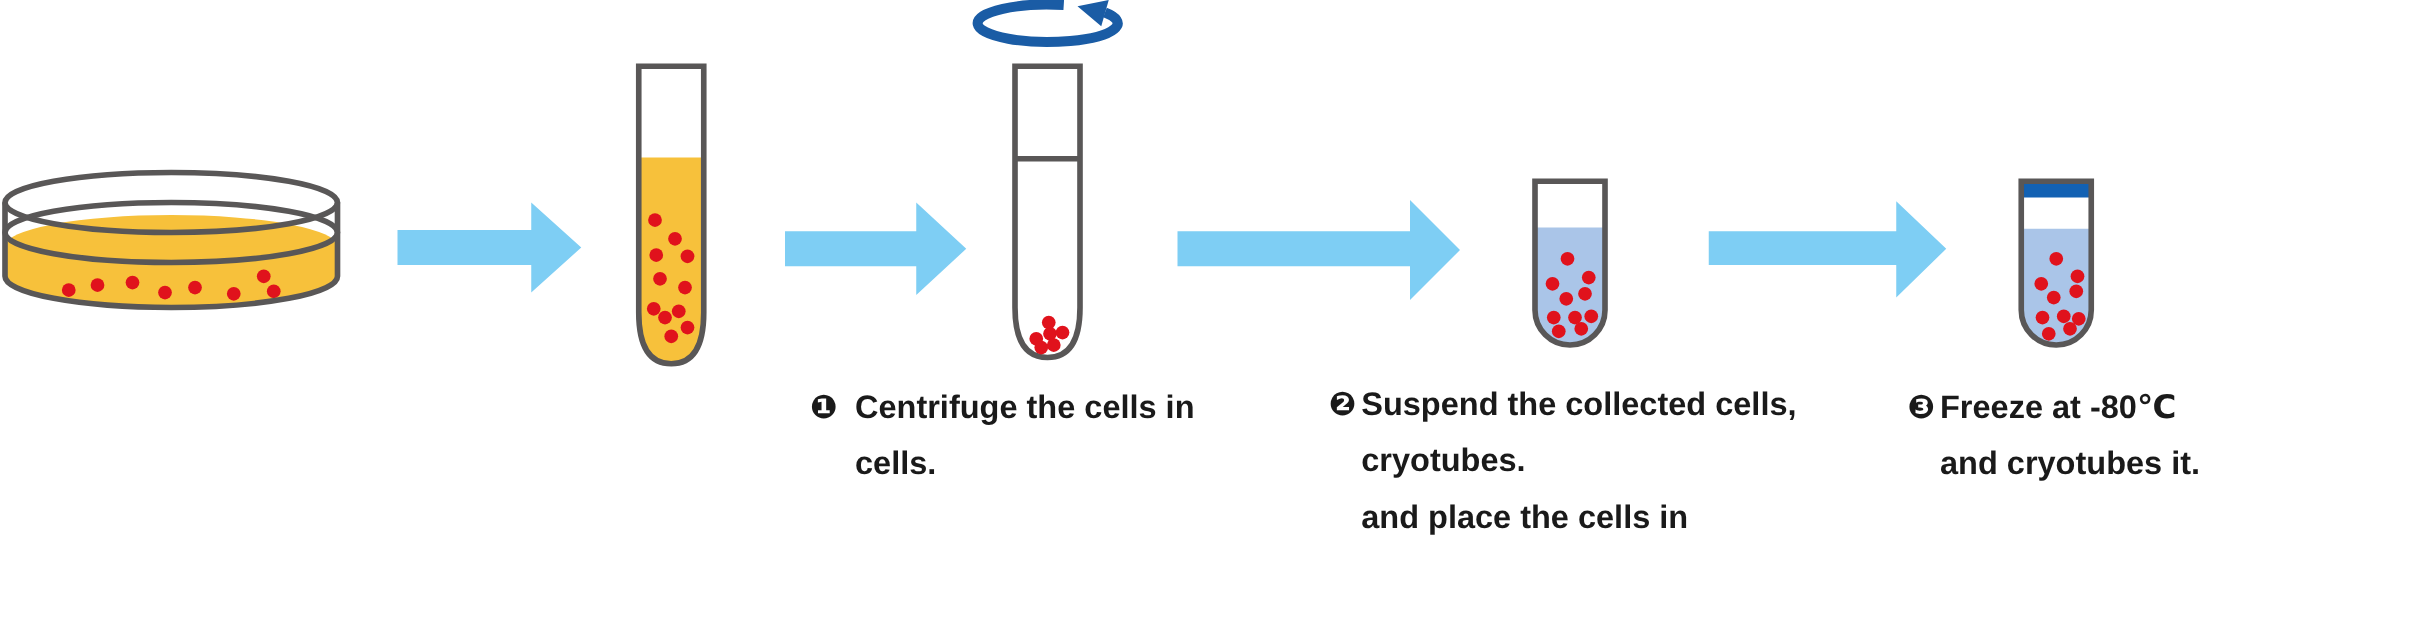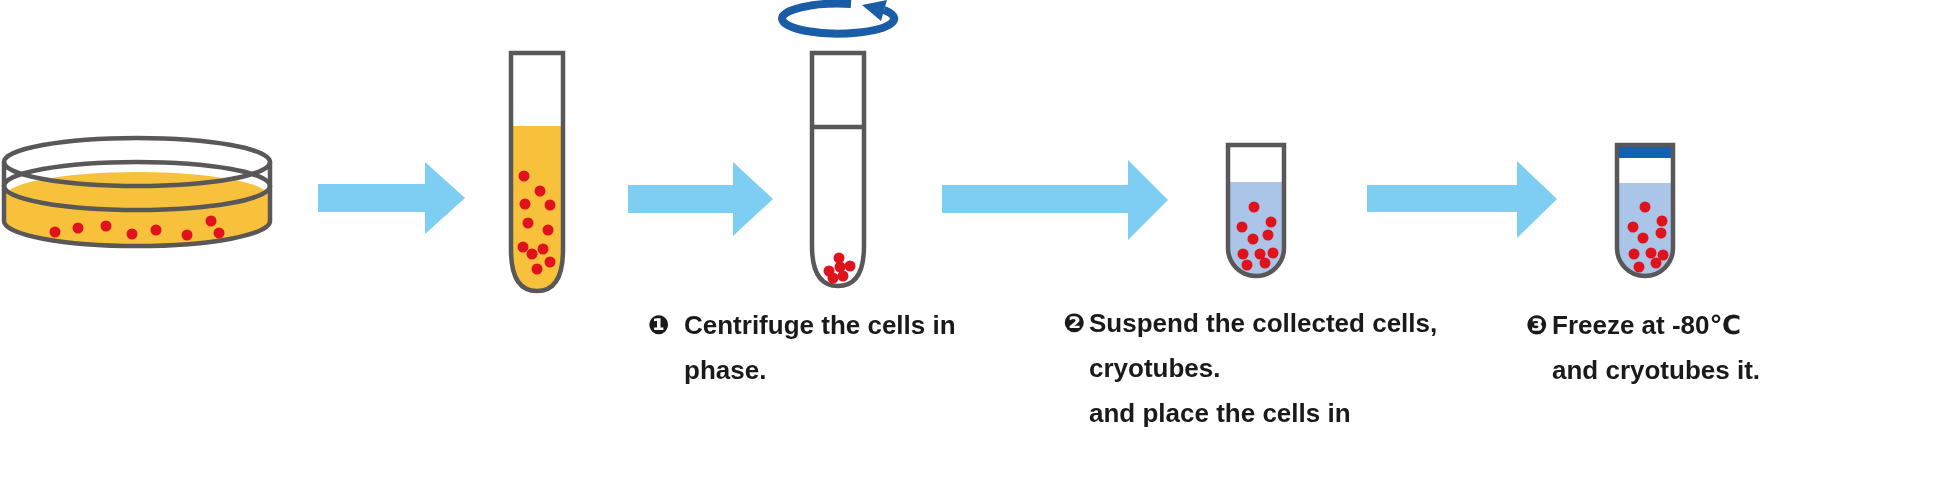--- a/index.html
+++ b/index.html
@@ -148,21 +148,21 @@
       </g>
       <rect class="fill-cap" x="1617" y="147" width="56" height="11"></rect>
       <path class="stroke-gray" d="M 1617 145 L 1617 248 A 28 28 0 0 0 1673 248 L 1673 145 Z"></path>
     </g>
   </svg>
 
   <div class="caption" style="left:648px;top:303px;">
     <div class="cap-line">
       <span class="step-num n-wide">❶</span><span>Centrifuge the cells in</span>
     </div>
-    <div class="cap-line indent-wide">phase.</div>
+    <div class="cap-line indent-wide">cells.</div>
   </div>
 
   <div class="caption" style="left:1063px;top:301px;">
     <div class="cap-line">
       <span class="step-num n-tight">❷</span><span>Suspend the collected cells,</span>
     </div>
     <div class="cap-line indent-tight">cryotubes.</div>
     <div class="cap-line indent-tight">and place the cells in</div>
   </div>
 

